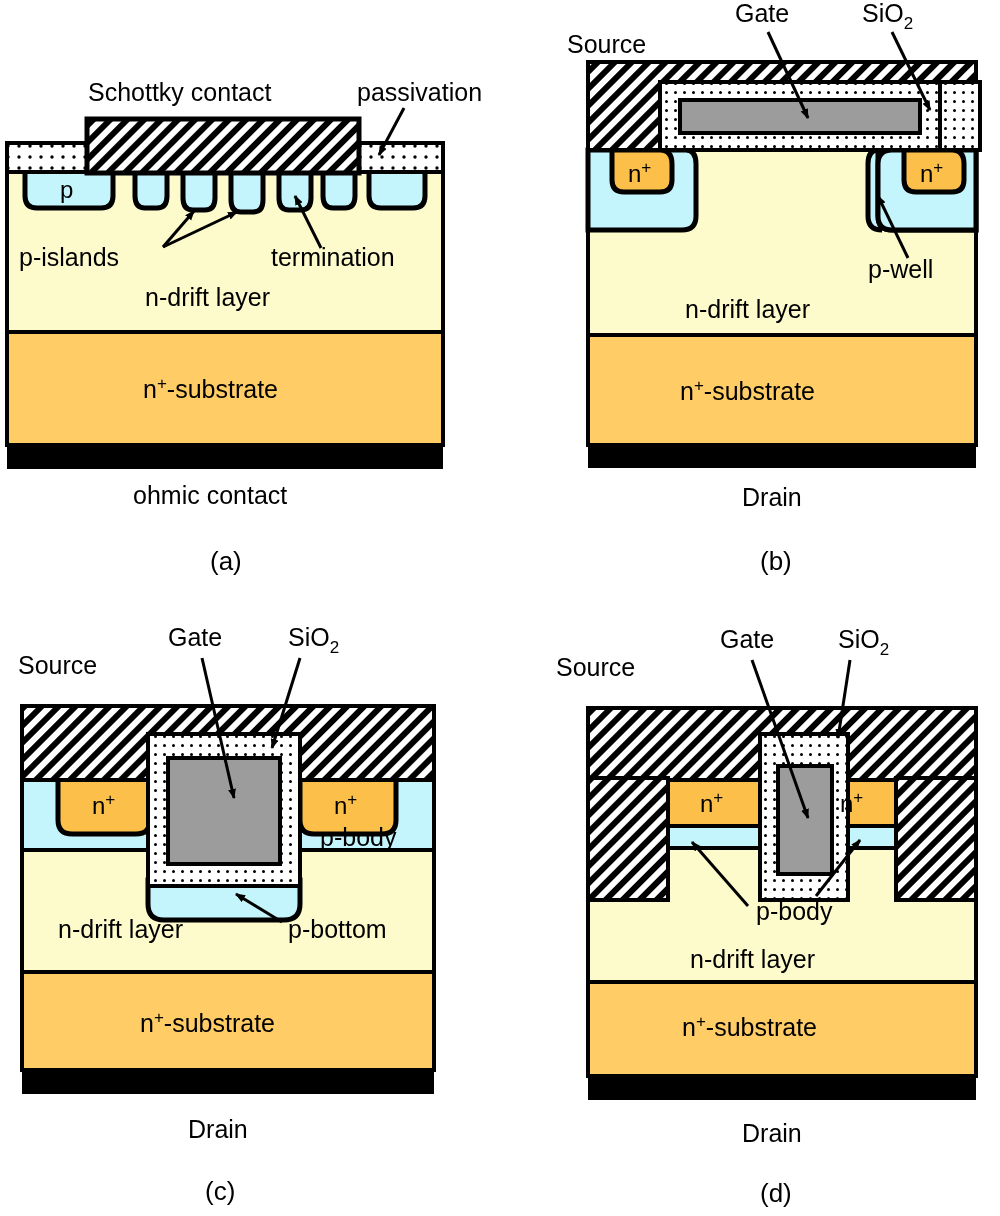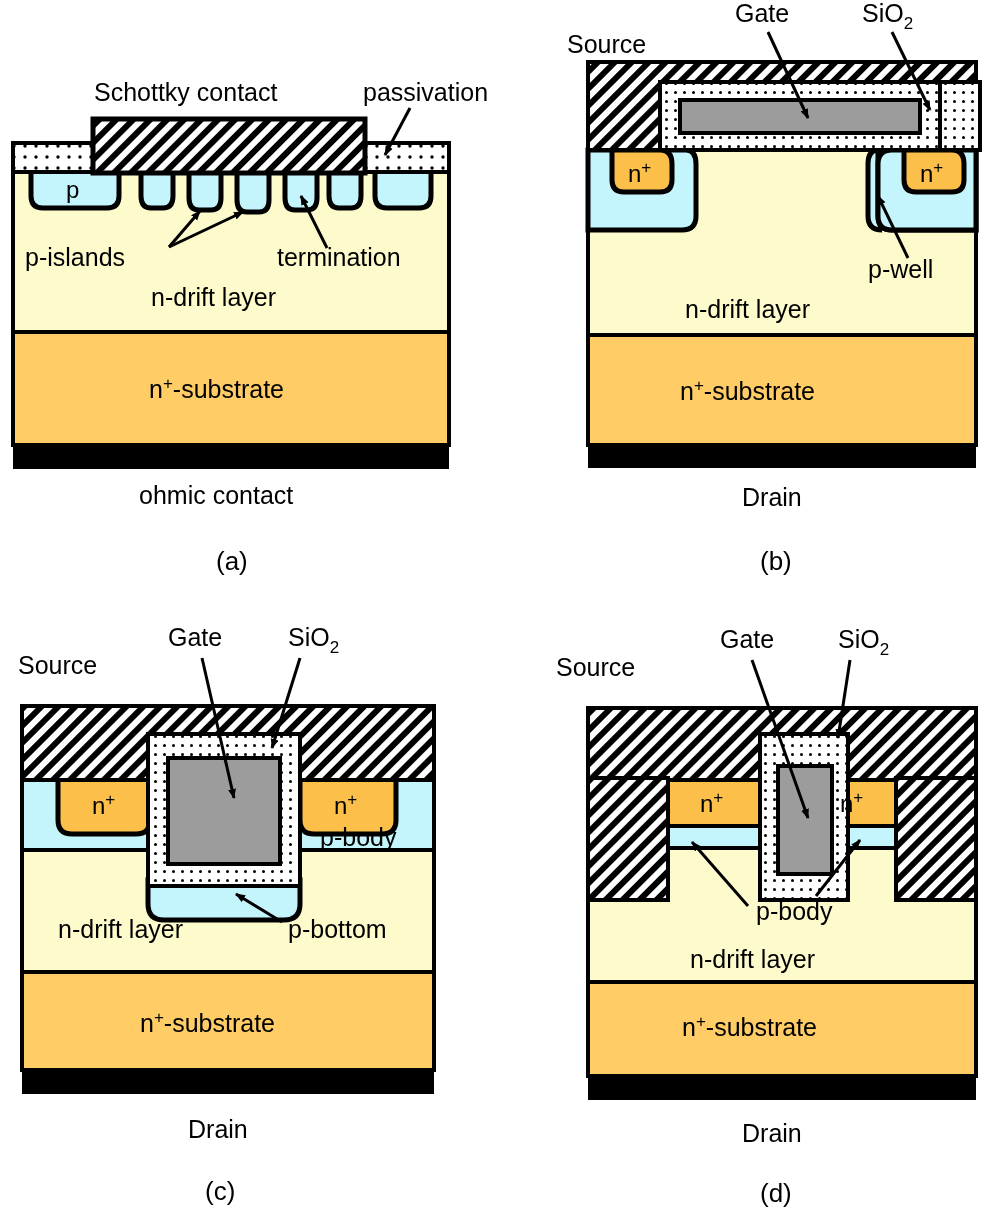--- a/index.html
+++ b/index.html
@@ -9,21 +9,21 @@
   .panel{position:absolute;}
   svg{display:block;overflow:visible;}
   text{font-family:"Liberation Sans","DejaVu Sans",sans-serif;fill:#000;}
   .lbl{font-size:25px;}
   .caption{font-size:26px;}
   .inlbl{font-size:24px;}
 </style>
 </head>
 <body>
 
-<div class="panel" style="left:11px;top:0px;width:520px;height:600px;">
+<div class="panel" style="left:5px;top:0px;width:520px;height:600px;">
   <svg width="520" height="600" viewBox="0 0 520 600">
     <defs>
       <pattern id="hatchA" patternUnits="userSpaceOnUse" width="12" height="12" patternTransform="rotate(45)">
         <rect width="12" height="12" fill="#fff"></rect>
         <rect width="6" height="12" fill="#000"></rect>
       </pattern>
       <pattern id="dotsA" patternUnits="userSpaceOnUse" width="11" height="11">
         <rect width="11" height="11" fill="#fff"></rect>
         <circle cx="3" cy="3" r="1.7" fill="#000"></circle>
       </pattern>

